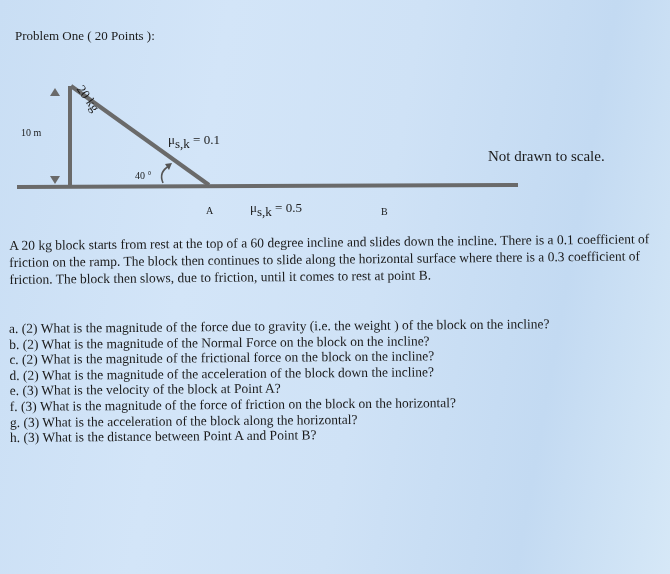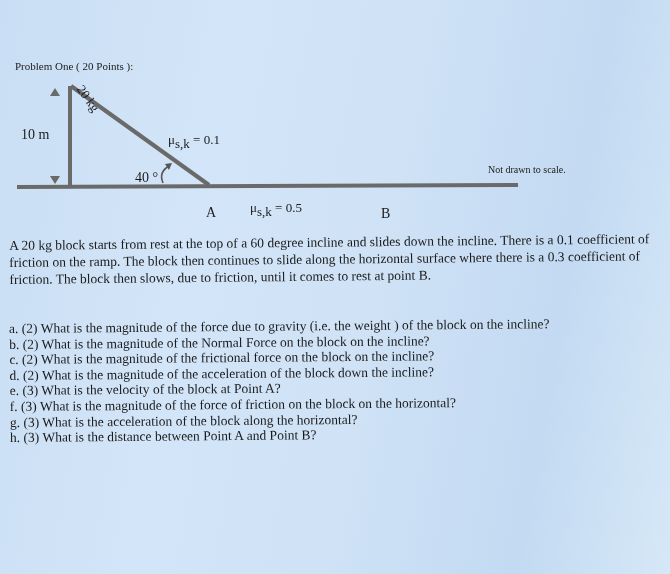--- a/index.html
+++ b/index.html
@@ -4,33 +4,33 @@
 <style>
   html, body { margin: 0; padding: 0; }
   body {
     width: 670px; height: 574px; overflow: hidden;
     background: linear-gradient(100deg, #c9def4 0%, #d3e5f8 30%, #cfe2f6 55%, #c3daf2 80%, #d6e8f7 100%);
     font-family: "Liberation Serif", "DejaVu Serif", serif;
     color: #1b1b1b;
     position: relative;
   }
   .abs { position: absolute; white-space: nowrap; }
-  #title { left: 15px; top: 60px; font-size: 11px; }
+  #title { left: 15px; top: 28px; font-size: 13px; }
   #diagram { position: absolute; left: 0; top: 0; }
-  .lbl { font-size: 14px; }
+  .lbl { font-size: 10px; }
   .mu { font-size: 13px; }
   .mu sub { font-size: 13px; }
   #block-label { left: 86px; top: 82px; font-size: 13px; transform: rotate(55deg); transform-origin: left top; }
   #height-label { left: 21px; top: 127px; }
   #mu-ramp { left: 168px; top: 132px; }
   #angle-label { left: 135px; top: 170px; }
   #mu-horiz { left: 250px; top: 200px; }
   #point-a { left: 206px; top: 205px; }
   #point-b { left: 381px; top: 206px; }
-  #scale-note { left: 488px; top: 164px; font-size: 10px; }
+  #scale-note { left: 488px; top: 148px; font-size: 15px; }
   #description {
     position: absolute; left: 9px; top: 237px; width: 650px;
     font-size: 13.5px; line-height: 17px; white-space: normal;
     transform: rotate(-0.6deg); transform-origin: left top;
   }
   #questions {
     position: absolute; left: 9px; top: 321px; width: 650px;
     margin: 0; padding: 0; list-style: none;
     font-size: 13.5px; line-height: 15.6px;
     transform: rotate(-0.5deg); transform-origin: left top;

